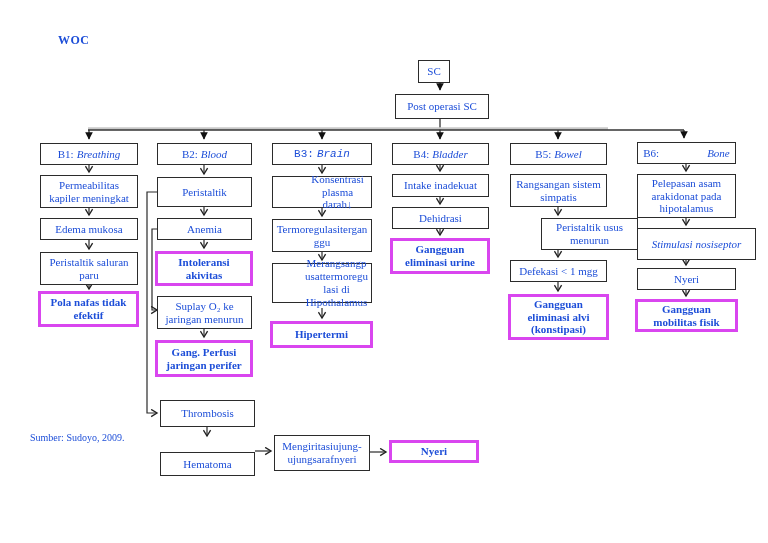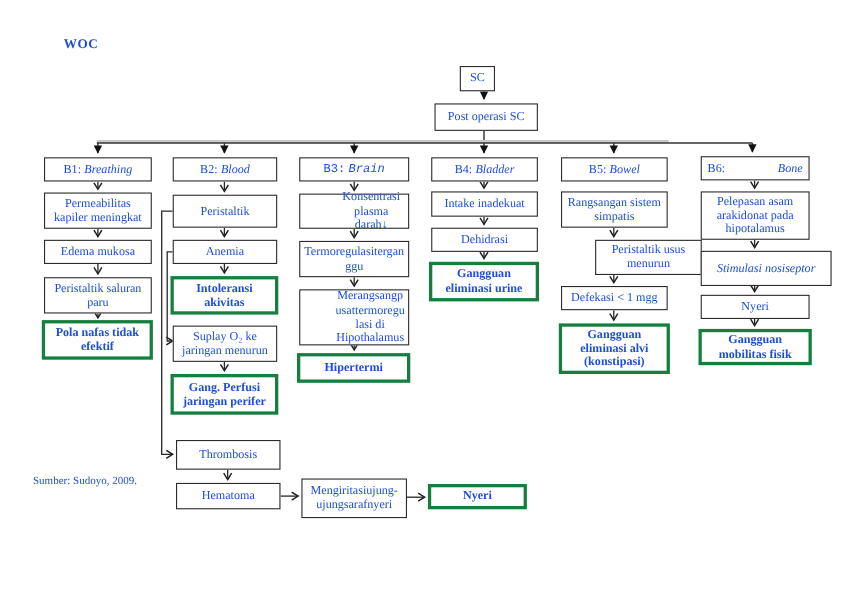--- a/index.html
+++ b/index.html
@@ -3,21 +3,21 @@
 <meta charset="utf-8">
 <style>
   html,body{margin:0;padding:0;background:#fff;}
   .page{position:relative;width:768px;height:543px;background:#ffffff;overflow:hidden;
         font-family:"Liberation Serif","DejaVu Serif",serif;color:#1d4ed8;}
   .title{position:absolute;left:58px;top:33px;font-weight:bold;font-size:12px;letter-spacing:.5px;}
   .source{position:absolute;left:30px;top:432px;font-size:10px;}
   .box{position:absolute;border:1.5px solid #2b2b2b;background:#fff;box-sizing:border-box;
        display:flex;align-items:center;justify-content:center;text-align:center;
        font-size:11px;line-height:1.18;padding:1px 2px;overflow-wrap:anywhere;}
-  .bold{border:3px solid #15803d;font-weight:bold;}
+  .bold{border:3px solid #d946ef;font-weight:bold;}
   .hdr{gap:3px;}
   .it{font-style:italic;}
   svg.conn{position:absolute;left:0;top:0;pointer-events:none;}
 </style>
 </head>
 <body>
 
 <div class="page">
 
   <svg class="conn" width="768" height="543" viewBox="0 0 768 543">
@@ -105,32 +105,32 @@
   <div class="box hdr" style="left:157px;top:143px;width:95px;height:22px;">
     <span>B2:</span>
     <span class="it">Blood</span>
   </div>
   <div class="box" style="left:157px;top:177px;width:95px;height:30px;">Peristaltik</div>
   <div class="box" style="left:157px;top:218px;width:95px;height:22px;">Anemia</div>
   <div class="box bold" style="left:155px;top:251px;width:98px;height:35px;">Intoleransi akivitas</div>
   <div class="box" style="left:157px;top:296px;width:95px;height:33px;">Suplay O₂ ke jaringan menurun</div>
   <div class="box bold" style="left:155px;top:340px;width:98px;height:37px;">Gang. Perfusi jaringan perifer</div>
   <div class="box" style="left:160px;top:400px;width:95px;height:27px;">Thrombosis</div>
-  <div class="box" style="left:160px;top:439px;width:95px;height:24px;">Hematoma</div>
+  <div class="box" style="left:160px;top:452px;width:95px;height:24px;">Hematoma</div>
 
   <div class="box" style="left:274px;top:435px;width:96px;height:36px;">Mengiritasiujung-ujungsarafnyeri</div>
   <div class="box bold" style="left:389px;top:440px;width:90px;height:23px;">Nyeri</div>
 
   <div class="box hdr" style="left:272px;top:143px;width:100px;height:22px;font-family:Liberation Mono, monospace;">
     <span>B3:</span>
     <span class="it">Brain</span>
   </div>
   <div class="box" style="left:272px;top:176px;width:100px;height:32px;padding-left:33px;">Konsentrasi plasma darah↓</div>
   <div class="box" style="left:272px;top:219px;width:100px;height:33px;">Termoregulasiterganggu</div>
-  <div class="box" style="left:272px;top:263px;width:100px;height:51px;padding-left:31px;">Merangsangpusattermoregulasi di Hipothalamus</div>
+  <div class="box" style="left:272px;top:263px;width:100px;height:40px;padding-left:31px;">Merangsangpusattermoregulasi di Hipothalamus</div>
   <div class="box bold" style="left:270px;top:321px;width:103px;height:27px;">Hipertermi</div>
 
   <div class="box hdr" style="left:392px;top:143px;width:97px;height:22px;">
     <span>B4:</span>
     <span class="it">Bladder</span>
   </div>
   <div class="box" style="left:392px;top:174px;width:97px;height:23px;">Intake inadekuat</div>
   <div class="box" style="left:392px;top:207px;width:97px;height:22px;">Dehidrasi</div>
   <div class="box bold" style="left:390px;top:238px;width:100px;height:36px;">Gangguan eliminasi urine</div>
 

